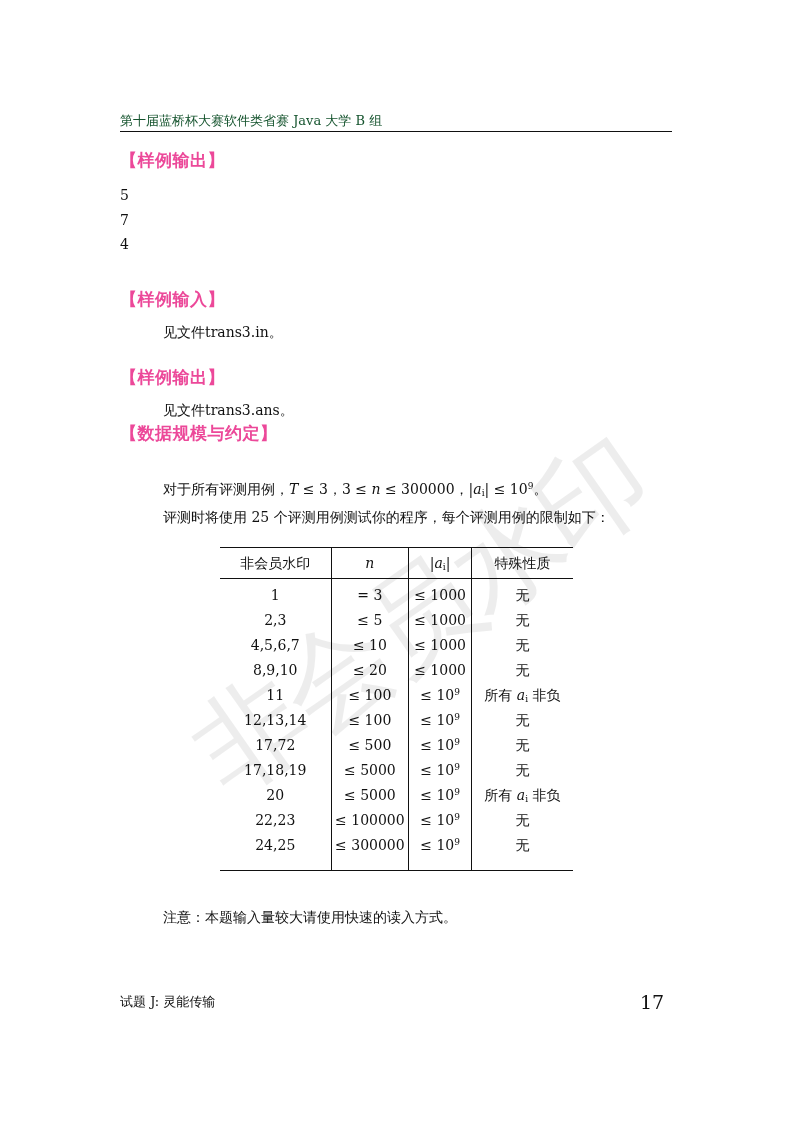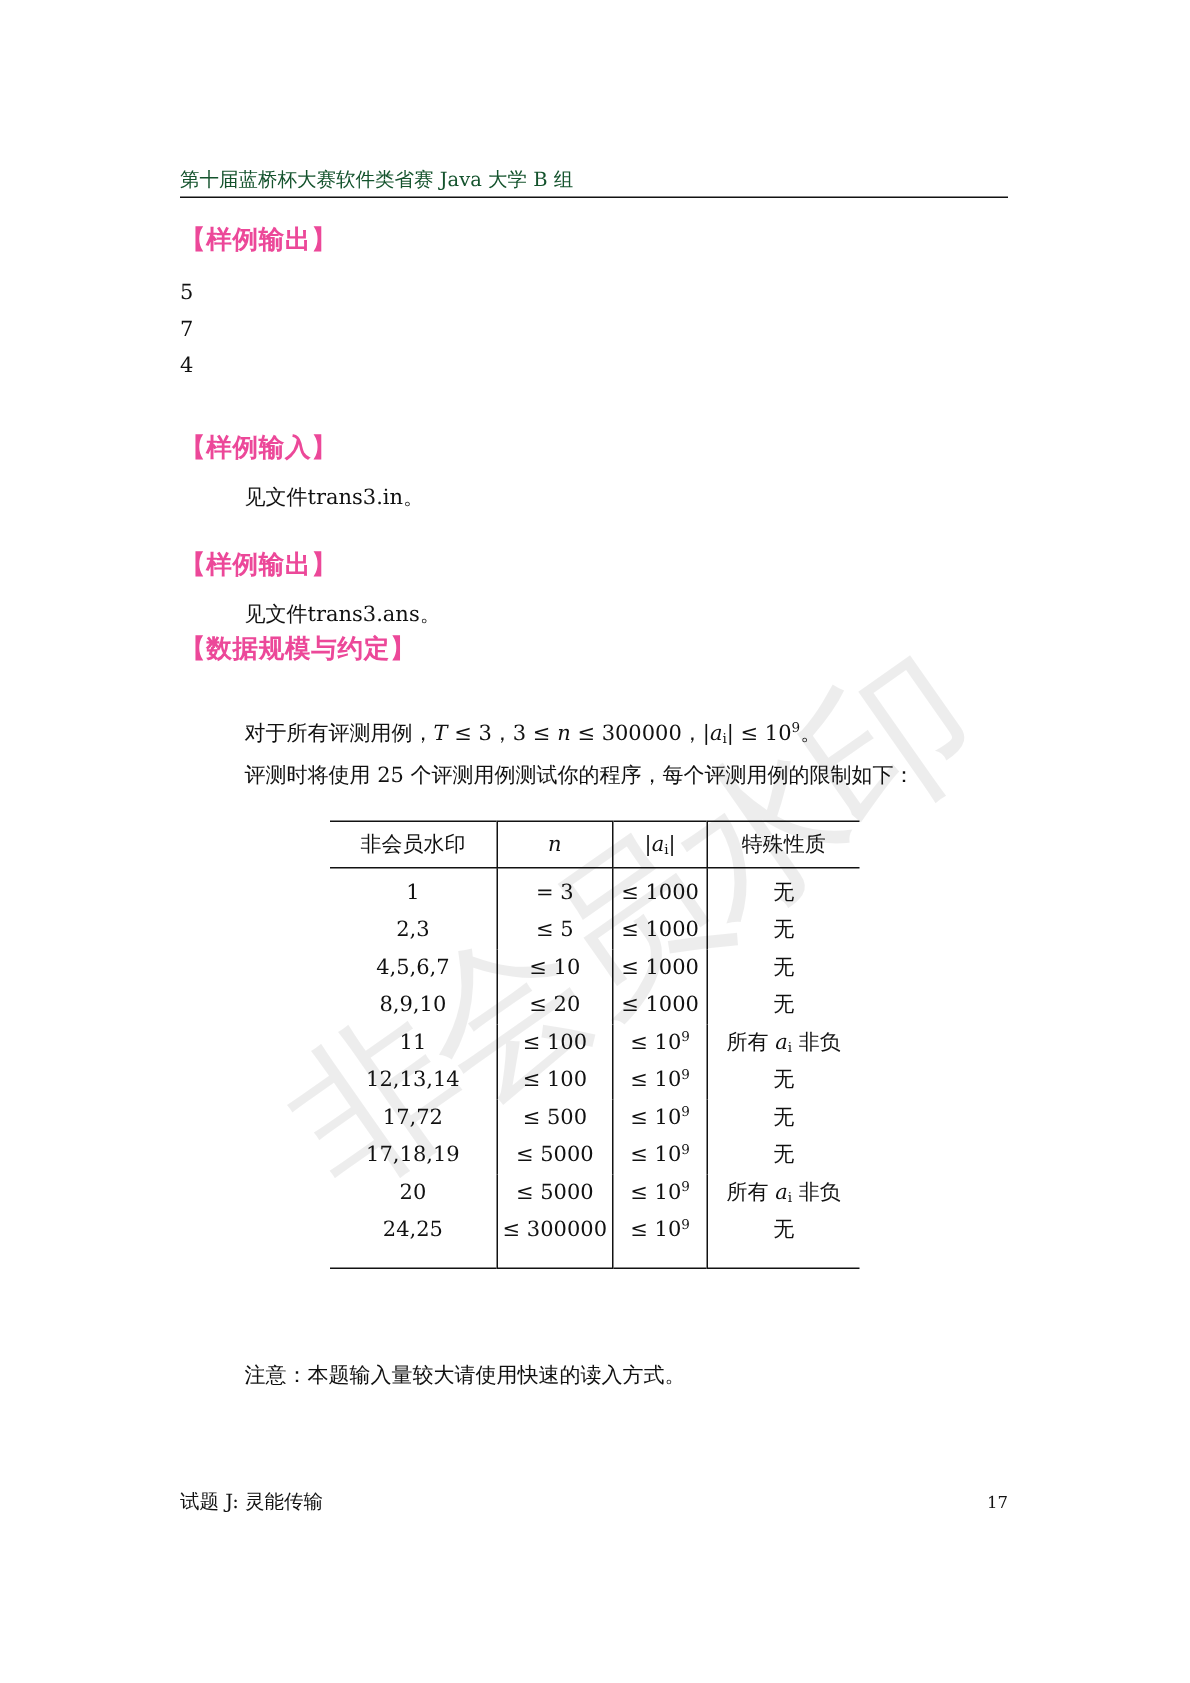--- a/index.html
+++ b/index.html
@@ -48,22 +48,22 @@
   table.limits tbody tr:last-child td { padding-bottom: 12px; }
   .c1 { width: 112px; border-right: 1px solid #111; }
   .c2 { width: 77px; border-right: 1px solid #111; }
   .c3 { width: 62px; border-right: 1px solid #111; }
   .c4 { width: 102px; }
 
   .page-footer-left {
     position: absolute; left: 120px; top: 994px; font-size: 13px; line-height: 16px;
   }
   .page-footer-right {
-    position: absolute; left: 640px; width: 32px; top: 994px; font-size: 11px;
-    line-height: 16px; text-align: right;
+    position: absolute; left: 640px; width: 32px; top: 994px; font-size: 19px;
+    line-height: 16px; 
   }
 
   .watermark {
     position: absolute; left: 150px; top: 520px;
     font-family: "DejaVu Sans", "Liberation Sans", sans-serif;
     font-size: 110px; line-height: 110px; color: rgba(0,0,0,0.07);
     transform: rotate(-35deg); transform-origin: 0 0;
     white-space: nowrap; pointer-events: none; letter-spacing: -6px;
     top: 720px; left: 175px;
   }
@@ -149,20 +149,26 @@
         <td class="c3"><span>≤ 10</span><sup>9</sup></td>
         <td class="c4"><span>无</span></td>
       </tr>
       <tr>
         <td class="c1"><span>20</span></td>
         <td class="c2"><span>≤ 5000</span></td>
         <td class="c3"><span>≤ 10</span><sup>9</sup></td>
         <td class="c4"><span>所有 <i class="m">a</i><sub>i</sub> 非负</span></td>
       </tr>
       <tr>
+        <td class="c1"><span>22,23</span></td>
+        <td class="c2"><span>≤ 100000</span></td>
+        <td class="c3"><span>≤ 10</span><sup>9</sup></td>
+        <td class="c4"><span>无</span></td>
+      </tr>
+      <tr>
         <td class="c1"><span>24,25</span></td>
         <td class="c2"><span>≤ 300000</span></td>
         <td class="c3"><span>≤ 10</span><sup>9</sup></td>
         <td class="c4"><span>无</span></td>
       </tr>
     </tbody>
 </table>
 
 <div class="indented" style="top:908px">注意：本题输入量较大请使用快速的读入方式。</div>
 

